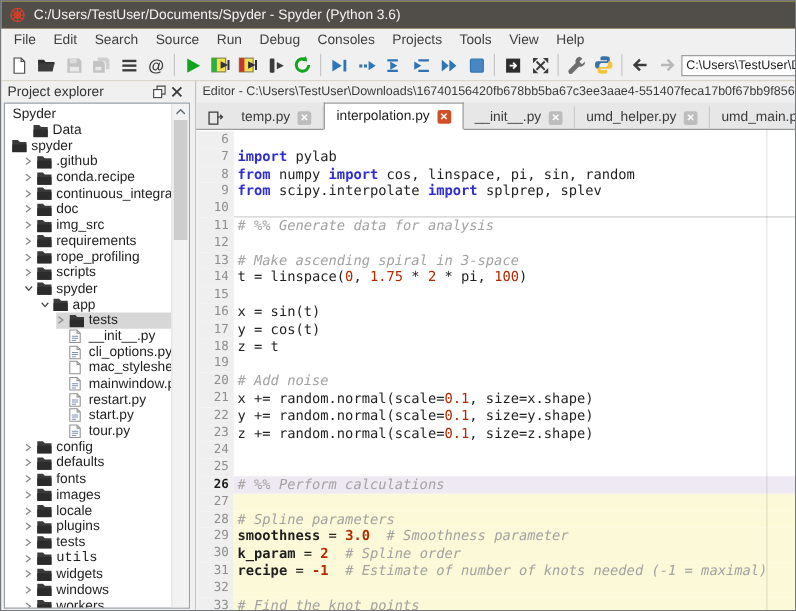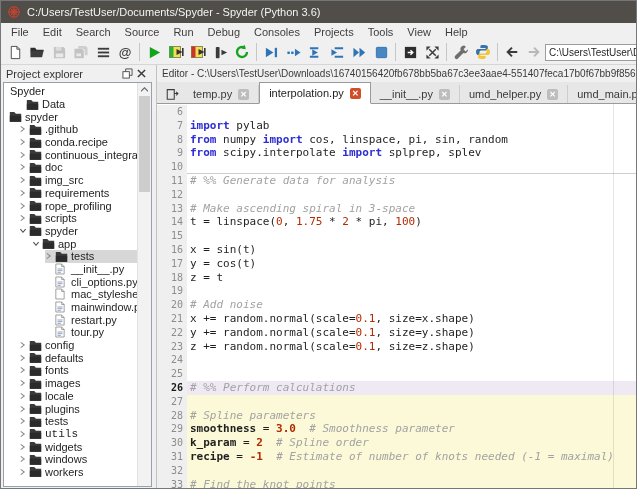--- a/index.html
+++ b/index.html
@@ -549,20 +549,35 @@
                 <span class="chev"></span>
                 <span class="ticon">
                   <svg width="10" height="12" viewBox="0 0 12 14">
                     <path d="M1 1h7l3 3v9H1z" fill="#fff" stroke="#8f8f8f"></path>
                     <path d="M8 1v3h3" fill="none" stroke="#8f8f8f"></path>
                     <g stroke="#7d8fb3" stroke-width="1">
                       <path d="M3 7h6M3 9h6M3 11h4"></path>
                     </g>
                   </svg>
                 </span>
+                <span class="tlabel">start.py</span>
+              </span>
+            </div>
+            <div class="tree-row" style="padding-left: 41px;">
+              <span class="tri">
+                <span class="chev"></span>
+                <span class="ticon">
+                  <svg width="10" height="12" viewBox="0 0 12 14">
+                    <path d="M1 1h7l3 3v9H1z" fill="#fff" stroke="#8f8f8f"></path>
+                    <path d="M8 1v3h3" fill="none" stroke="#8f8f8f"></path>
+                    <g stroke="#7d8fb3" stroke-width="1">
+                      <path d="M3 7h6M3 9h6M3 11h4"></path>
+                    </g>
+                  </svg>
+                </span>
                 <span class="tlabel">tour.py</span>
               </span>
             </div>
             <div class="tree-row" style="padding-left: 15px;">
               <span class="tri">
                 <span class="chev">
                   <svg width="7" height="8" viewBox="0 0 8 8">
                     <path d="M2 1l4 3-4 3" fill="none" stroke="#8a8a8a" stroke-width="1.2"></path>
                   </svg>
                 </span>

